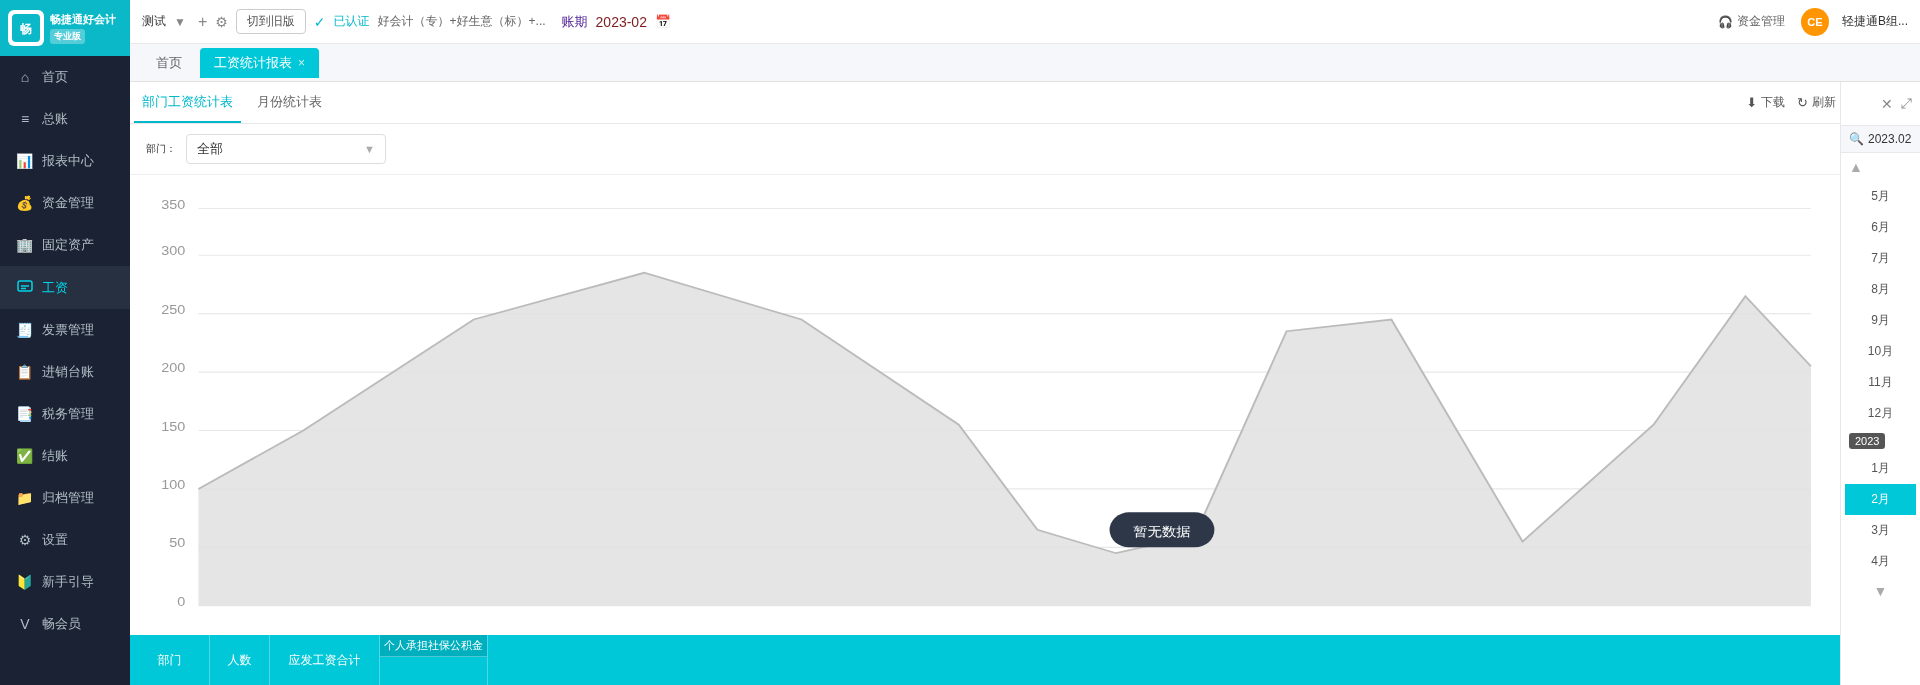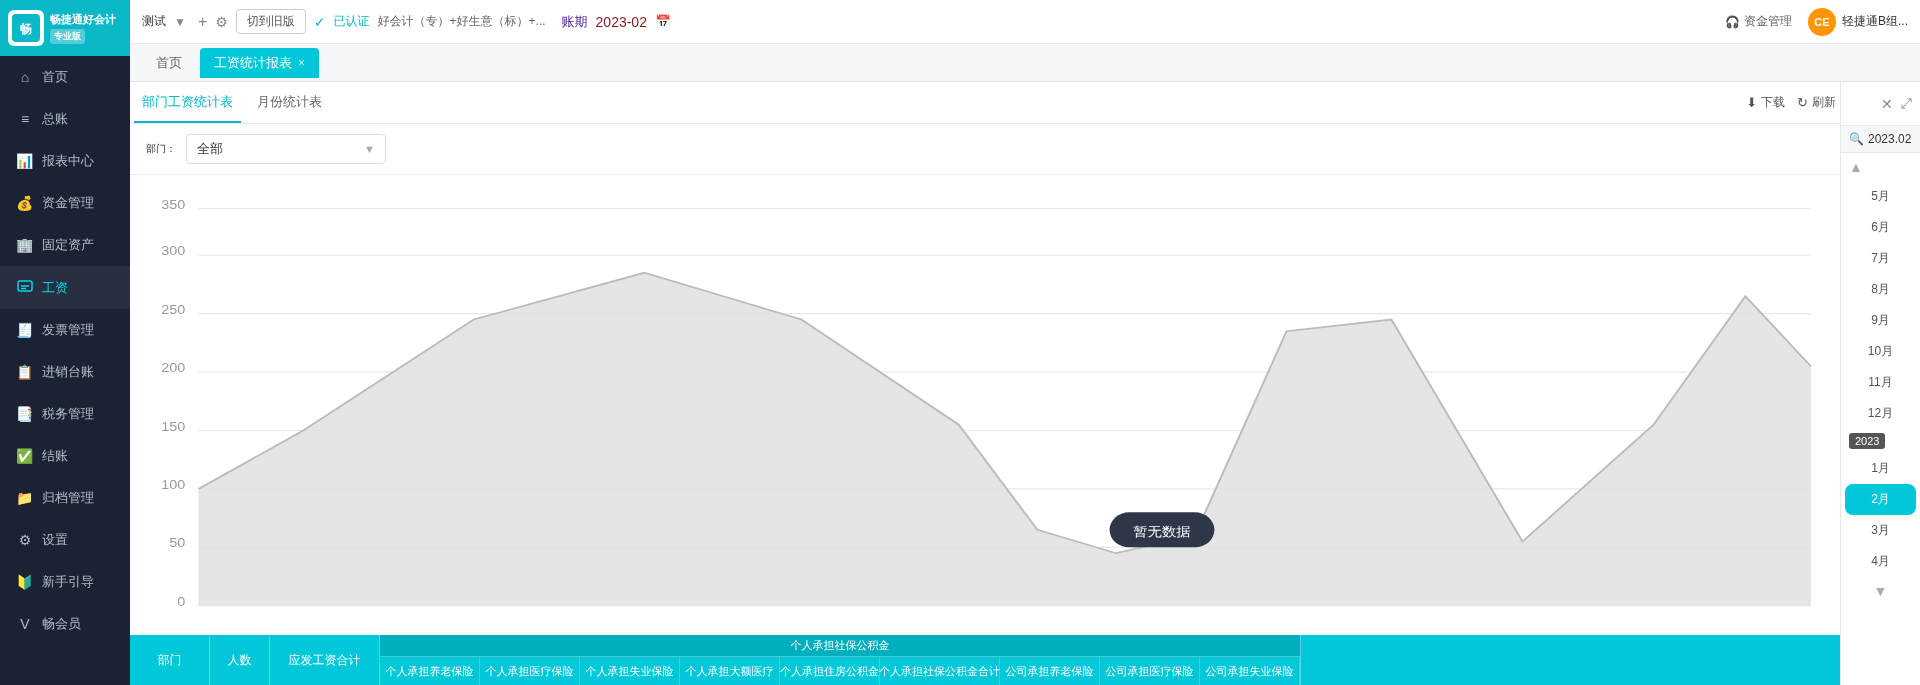--- a/index.html
+++ b/index.html
@@ -78,21 +78,21 @@
       border: 1px solid #ccc;
       border-radius: 4px;
       padding: 3px 10px;
       font-size: 12px;
       color: #555;
       cursor: pointer;
       background: white;
     }
     .topbar-right { margin-left: auto; display: flex; align-items: center; gap: 16px; }
     .topbar-support { color: #666; font-size: 12px; display: flex; align-items: center; gap: 4px; cursor: pointer; }
-    .topbar-user { display: flex; align-items: center; gap: 6px; cursor: pointer; }
+    .topbar-user { display: flex; align-items: center; gap: 13px; cursor: pointer; }
     .topbar-avatar { width: 28px; height: 28px; border-radius: 50%; background: #ff9500; display: flex; align-items: center; justify-content: center; color: white; font-size: 11px; font-weight: bold; }
 
     
     .tabbar {
       background: #f5f7fa;
       border-bottom: 1px solid #e0e0e0;
       height: 38px;
       display: flex;
       align-items: center;
       padding: 0 12px;
@@ -256,21 +256,21 @@
     }
     .right-panel-icon { font-size: 14px; color: #888; cursor: pointer; }
     .month-list { flex: 1; overflow-y: auto; }
     .month-item {
       padding: 7px 12px;
       font-size: 12px;
       color: #555;
       cursor: pointer;
       text-align: center;
     }
-    .month-item.active { background: #00c8d8; color: white; border-radius: 8px; margin: 0 4px; }
+    .month-item.active { background: #00c8d8; color: white; border-radius: 0; margin: 0 4px; }
   </style>
 </head>
 <body>
 
 <div class="sidebar">
   <div class="sidebar-logo">
     <div class="logo-icon">
       <svg width="28" height="28" viewBox="0 0 28 28">
         <rect width="28" height="28" rx="4" fill="#0bb8c8"></rect>
         <text x="14" y="19" text-anchor="middle" fill="white" font-size="12" font-weight="bold">畅</text>
@@ -448,31 +448,20 @@
         </div>
       </div>
 
       <div class="table-footer">
         <div class="table-header-cell" style="width:80px;font-family:Liberation Mono, monospace;">部门</div>
         <div class="table-header-cell" style="width:60px;">人数</div>
         <div class="table-header-cell" style="width:110px;">应发工资合计</div>
 
         <div style="display:flex;flex-direction:column;height:100%;border-right:1px solid rgba(255,255,255,0.3);">
           <div style="background:rgba(0,0,0,0.12);padding:3px 4px;font-size:11px;color:white;text-align:center;border-bottom:1px solid rgba(255,255,255,0.3);">个人承担社保公积金</div>
-          <div style="display:flex;flex:1;align-items:center;">
-            <div class="table-header-sub" style="width:100px;">个人承担养老保险</div>
-            <div class="table-header-sub" style="width:100px;">个人承担医疗保险</div>
-            <div class="table-header-sub" style="width:100px;">个人承担失业保险</div>
-            <div class="table-header-sub" style="width:100px;">个人承担大额医疗</div>
-            <div class="table-header-sub" style="width:100px;">个人承担住房公积金</div>
-            <div class="table-header-sub" style="width:120px;">个人承担社保公积金合计</div>
-            <div class="table-header-sub" style="width:100px;">公司承担养老保险</div>
-            <div class="table-header-sub" style="width:100px;">公司承担医疗保险</div>
-            <div class="table-header-sub" style="width:100px;">公司承担失业保险</div>
-          </div>
         </div>
       </div>
     </div>
 
     <div class="right-panel">
       <div class="right-panel-header">
         <span class="right-panel-icon">✕</span>
         <span class="right-panel-icon">⤢</span>
       </div>
 

